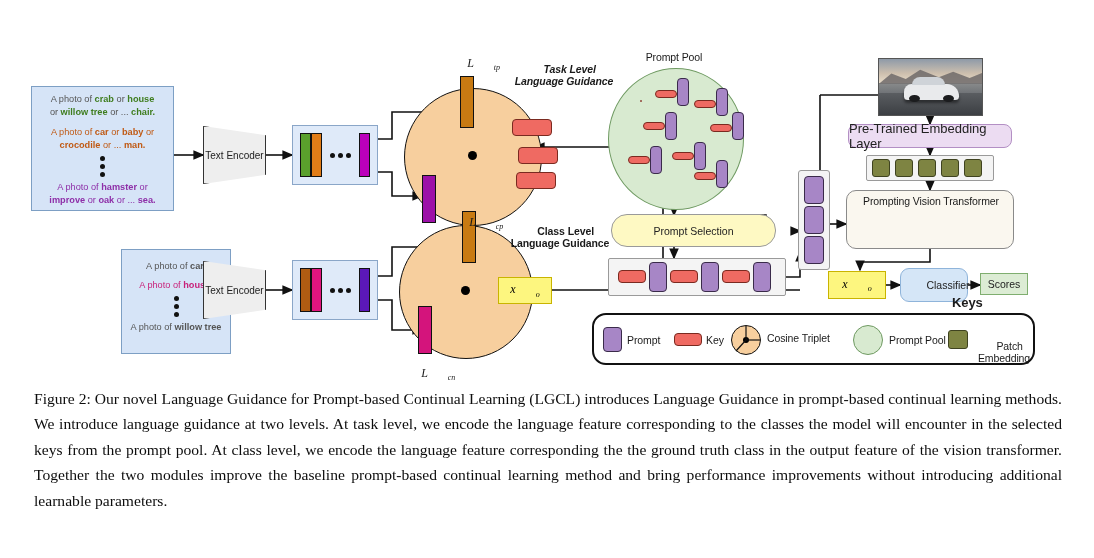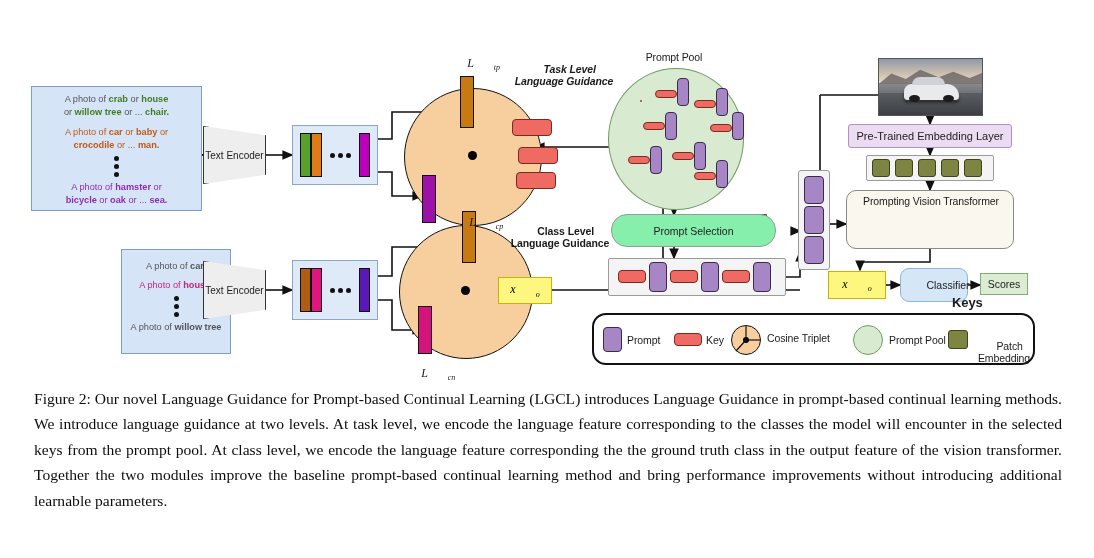--- a/index.html
+++ b/index.html
@@ -88,28 +88,28 @@
     position:absolute; background:#ef6a62; border:1.5px solid #7a2a20;
     border-radius:4px;
   }
   .patch-box {
     position:absolute; background:#7e8442; border:1.5px solid #3f4320;
     border-radius:3px;
   }
 
   
   .pbox {
-    position:absolute; border:1.5px solid #9a9a9a; background:#86efac;
+    position:absolute; border:1.5px solid #9a9a9a; background:#fef9c3;
     border-radius:16px; display:flex; align-items:center; justify-content:center;
     font-size:10.5px; color:#222;
   }
   .pbox-embed {
     position:absolute; border:1.5px solid #b38fc4; background:#ecdcf2;
-    border-radius:3px; display:flex; align-items:center; justify-content:center;
-    font-size:11px; color:#222;
+    border-radius:8px; display:flex; align-items:center; justify-content:center;
+    font-size:13px; color:#222;
   }
   .pbox-pvt {
     position:absolute; border:1.5px solid #8a8a8a; background:#faf7ef;
     border-radius:10px; font-size:10px; color:#222;
   }
   .pbox-vt {
     position:absolute; border:1.5px solid #9a9a9a; background:#f1f1f1;
     border-radius:8px; display:flex; align-items:center; justify-content:center;
     font-size:10px; color:#222;
   }
@@ -256,38 +256,38 @@
       <path d="M473,156 L516,177"></path>
     </g>
 
     <g stroke="#111" stroke-width="1.4" fill="none">
       <path d="M466,291 L470,252"></path>
       <path d="M466,291 L437,328"></path>
       <path d="M466,291 L498,291"></path>
     </g>
   </svg>
 
-  <div class="textbox" style="left:31px; top:86px; width:171px; height:125px;">
+  <div class="textbox" style="left:31px; top:86px; width:143px; height:125px;">
     <div>
       <span class="c-gray">A photo of </span><b class="c-green">crab</b><span class="c-gray"> or </span><b class="c-green">house</b><br>
       <span class="c-gray">or </span><b class="c-green">willow tree</b><span class="c-gray"> or ... </span><b class="c-green">chair.</b>
     </div>
     <div style="height:7px"></div>
     <div>
       <span class="c-orange">A photo of </span><b class="c-orange">car</b><span class="c-orange"> or </span><b class="c-orange">baby</b><span class="c-orange"> or</span><br>
       <b class="c-orange">crocodile</b><span class="c-orange"> or ... </span><b class="c-orange">man.</b>
     </div>
     <span class="dots-v">
         <i></i>
         <i></i>
         <i></i>
       </span>
     <div>
       <span class="c-purple">A photo of </span><b class="c-purple">hamster</b><span class="c-purple"> or</span><br>
-      <b class="c-purple">bicycle</b><span class="c-purple"> or </span><b class="c-purple">oak</b><span class="c-purple"> or ... </span><b class="c-purple">sea.</b>
+      <b class="c-purple">improve</b><span class="c-purple"> or </span><b class="c-purple">oak</b><span class="c-purple"> or ... </span><b class="c-purple">sea.</b>
     </div>
   </div>
 
   <div class="textbox" style="left:121px; top:249px; width:110px; height:105px; padding-top:10px;">
     <div>
       <span class="c-gray">A photo of </span><b class="c-gray">car.</b>
     </div>
     <div style="height:6px"></div>
     <div>
       <span class="c-pink">A photo of </span><b class="c-pink">house.</b>

